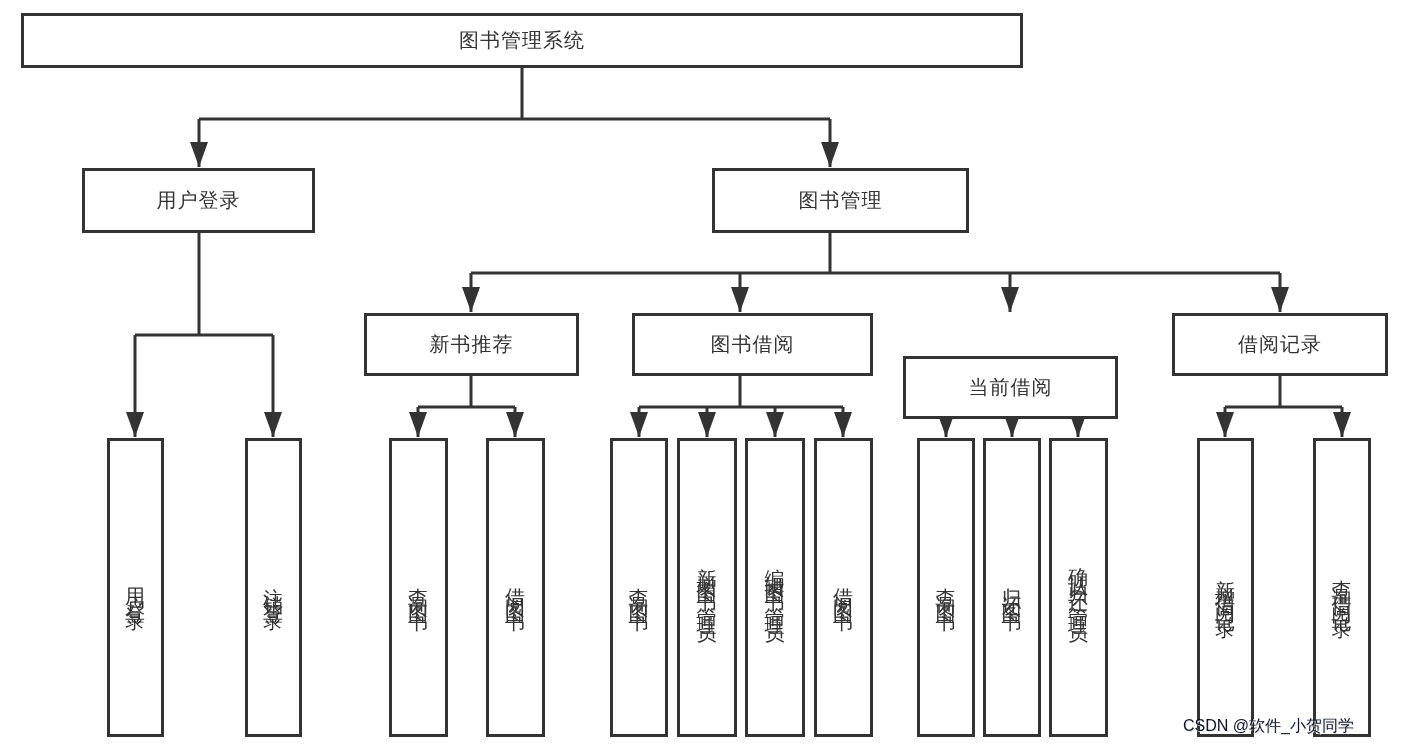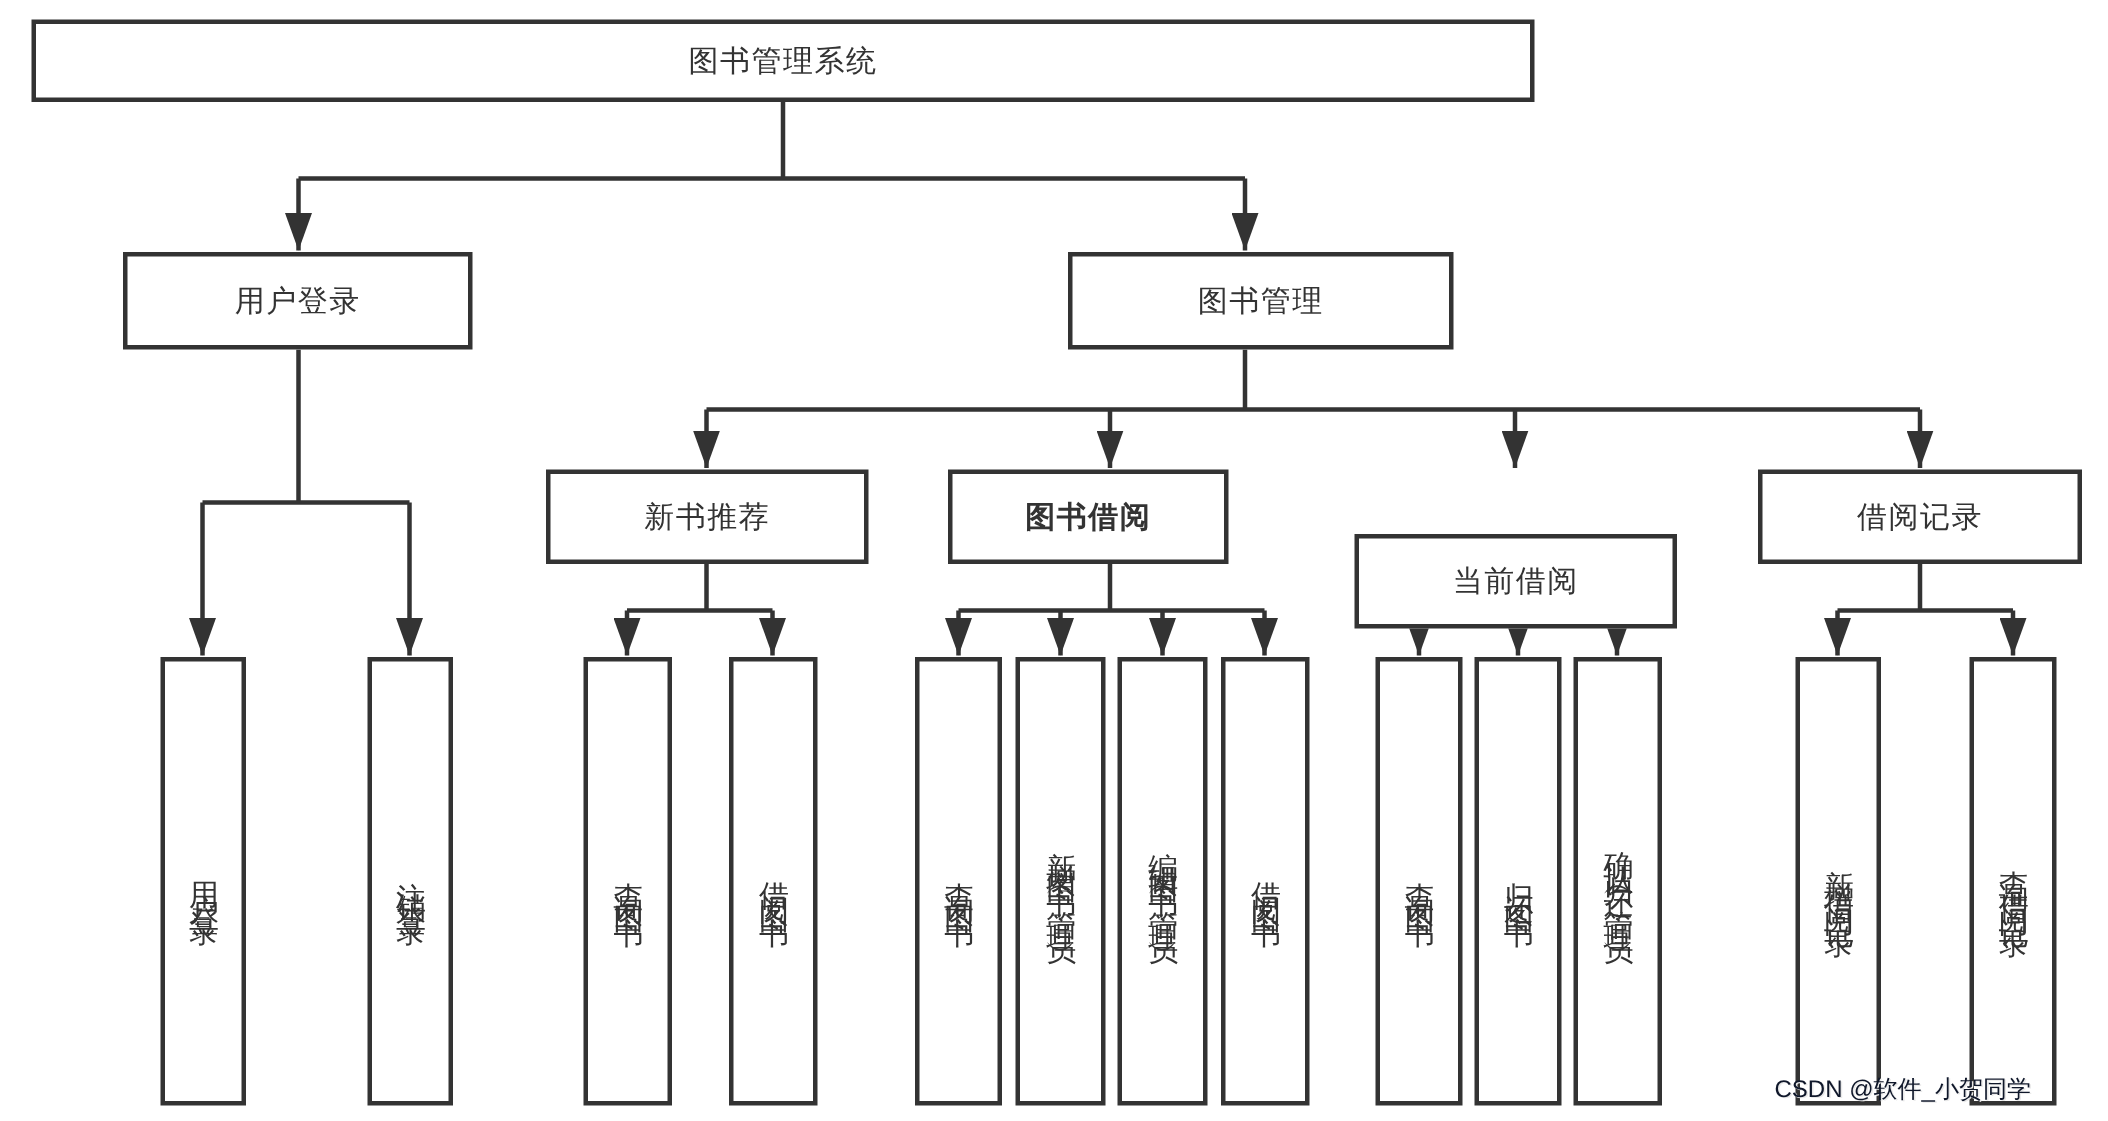--- a/index.html
+++ b/index.html
@@ -102,21 +102,21 @@
   <div class="node hbox" style="left:82px; top:168px; width:233px; height:65px;">
     <span>用户登录</span>
   </div>
   <div class="node hbox" style="left:712px; top:168px; width:257px; height:65px;">
     <span>图书管理</span>
   </div>
 
   <div class="node hbox" style="left:364px; top:313px; width:215px; height:63px;align-items:center;">
     <span>新书推荐</span>
   </div>
-  <div class="node hbox" style="left:632px; top:313px; width:187px; height:63px;font-weight:bold;">
+  <div class="node hbox" style="left:632px; top:313px; width:241px; height:63px;">
     <span>图书借阅</span>
   </div>
   <div class="node hbox" style="left:903px; top:313px; width:215px; height:63px;margin-top:43px;">
     <span>当前借阅</span>
   </div>
   <div class="node hbox" style="left:1172px; top:313px; width:216px; height:63px;">
     <span>借阅记录</span>
   </div>
 
   <div class="node vbox" style="left:107px; top:438px; width:57px; height:299px;">

